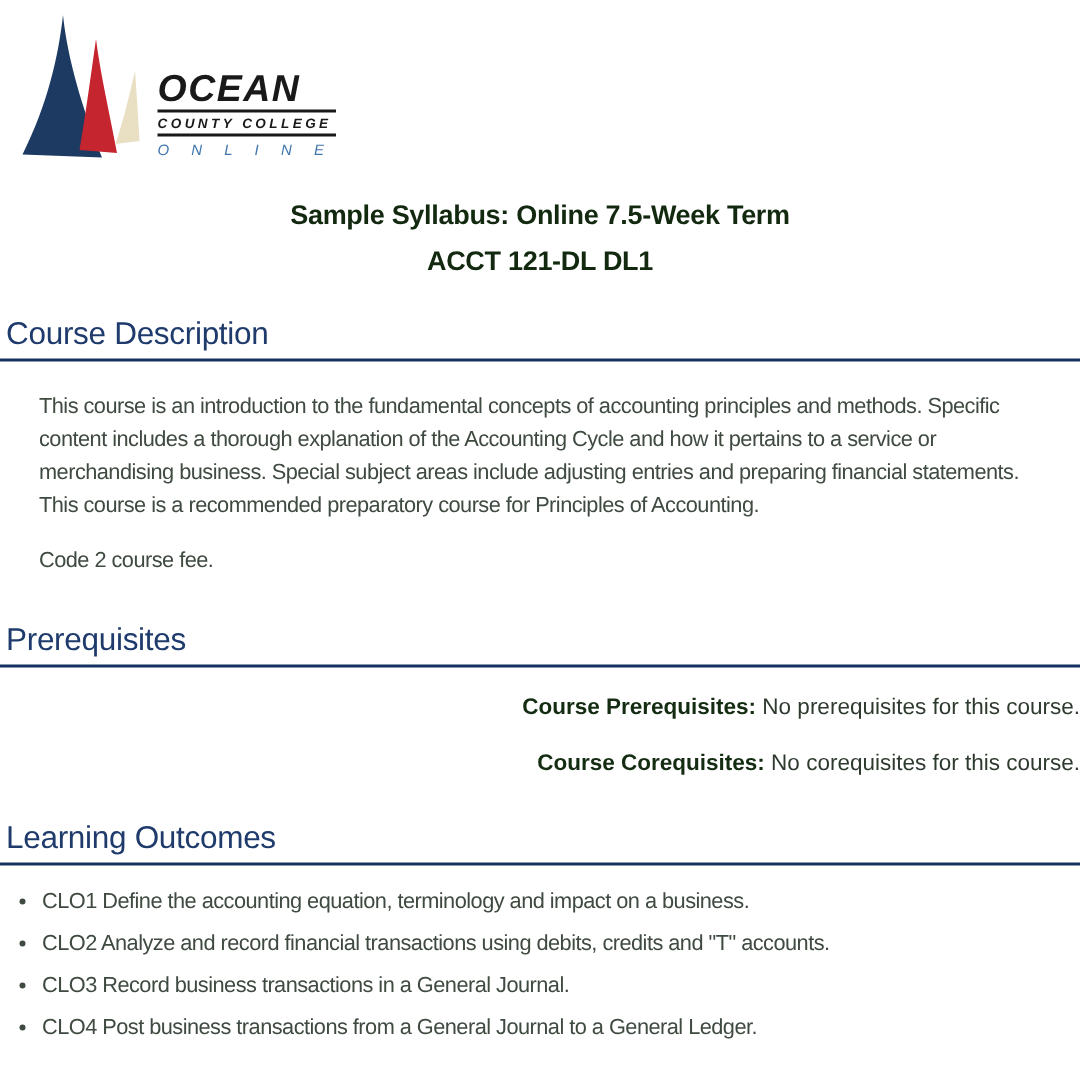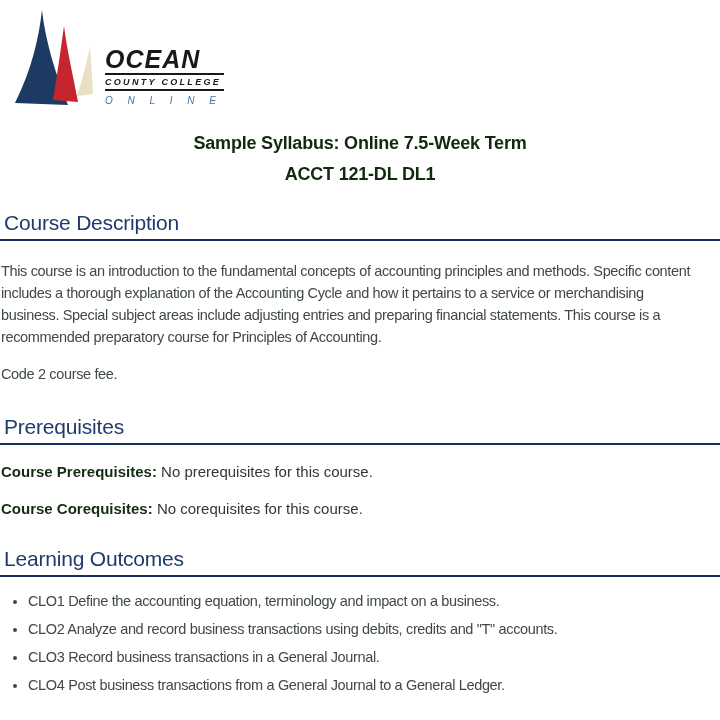--- a/index.html
+++ b/index.html
@@ -32,24 +32,24 @@
     margin: 4px; font-size: 21px; font-weight: 400;
     color: #1f3b6c; line-height: 25px; letter-spacing: -0.2px;
   }
   .heading-rule { height: 2px; background: #13305f; margin-top: 2px; }
 
   .sec-cd { margin-top: 20px; }
   .sec-pr { margin-top: 29px; }
   .sec-lo { margin-top: 28px; }
 
   p.body { margin: 19px 24px 0 1px; font-size: 14.5px; line-height: 22px; }
-  .condensed { letter-spacing: -0.35px; }
+  .condensed { letter-spacing: -0.35px; padding-left: 25px; }
   p.feenote { margin-top: 15px; }
 
-  p.prereq { margin: 17px 0 0 1px; font-size: 15px; line-height: 19px; color: #2f3a2f; }
+  p.prereq { margin: 17px 0 0 1px; font-size: 15px; line-height: 19px; color: #2f3a2f; text-align: right; }
   p.prereq + p.prereq { margin-top: 18px; }
   p.prereq b { color: #142c12; }
 
   ul.outcomes { margin: 16px 0 0 0; padding-left: 28px; list-style: disc; }
   ul.outcomes li { margin-bottom: 12px; font-size: 14.5px; line-height: 16px; color: #3f4a40; }
 </style>
 </head>
 <body>
 
 <div class="page">
@@ -86,19 +86,19 @@
     <div class="heading-rule"></div>
     <p class="prereq"><b>Course Prerequisites:</b> <span>No prerequisites for this course.</span></p>
     <p class="prereq"><b>Course Corequisites:</b> <span>No corequisites for this course.</span></p>
   </div>
 
   <div class="section sec-lo">
     <h2 class="section-heading">Learning Outcomes</h2>
     <div class="heading-rule"></div>
     <ul class="outcomes condensed">
       <li>CLO1 Define the accounting equation, terminology and impact on a business.</li>
-      <li>CLO2 Analyze and record business transactions using debits, credits and "T" accounts.</li>
+      <li>CLO2 Analyze and record financial transactions using debits, credits and "T" accounts.</li>
       <li>CLO3 Record business transactions in a General Journal.</li>
       <li>CLO4 Post business transactions from a General Journal to a General Ledger.</li>
     </ul>
   </div>
 
 </div>
 
 </body></html>

